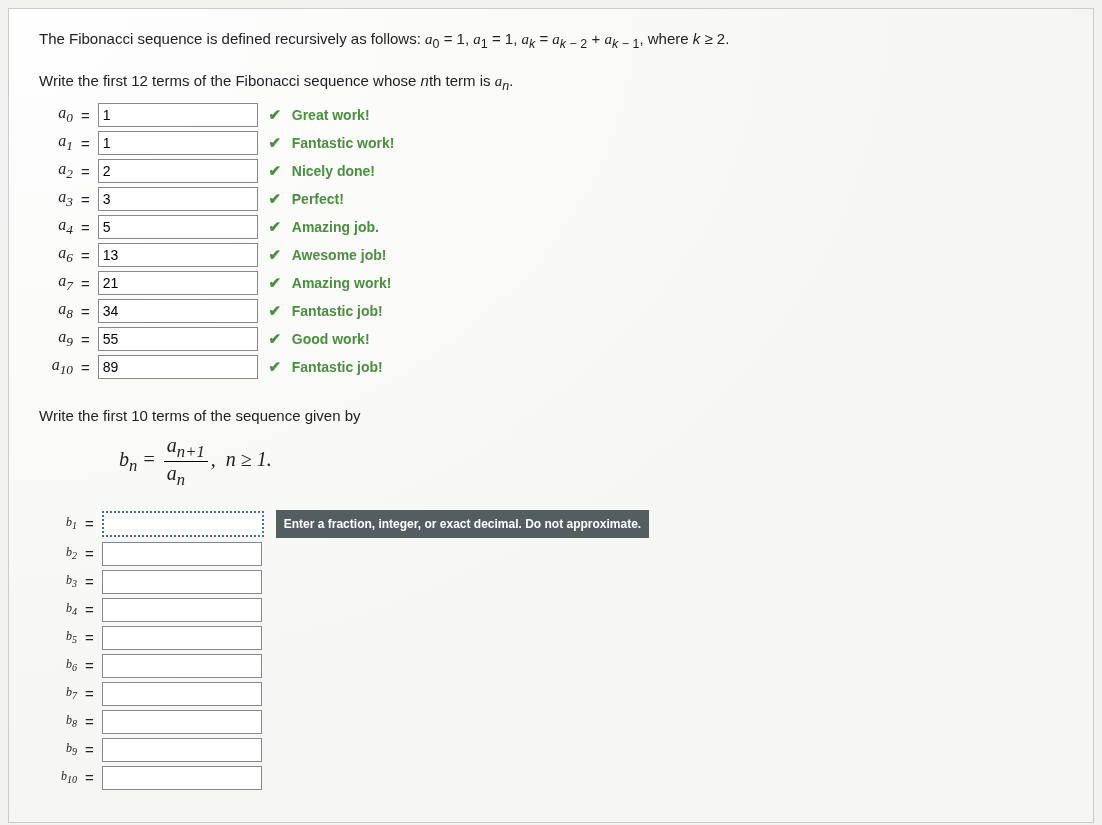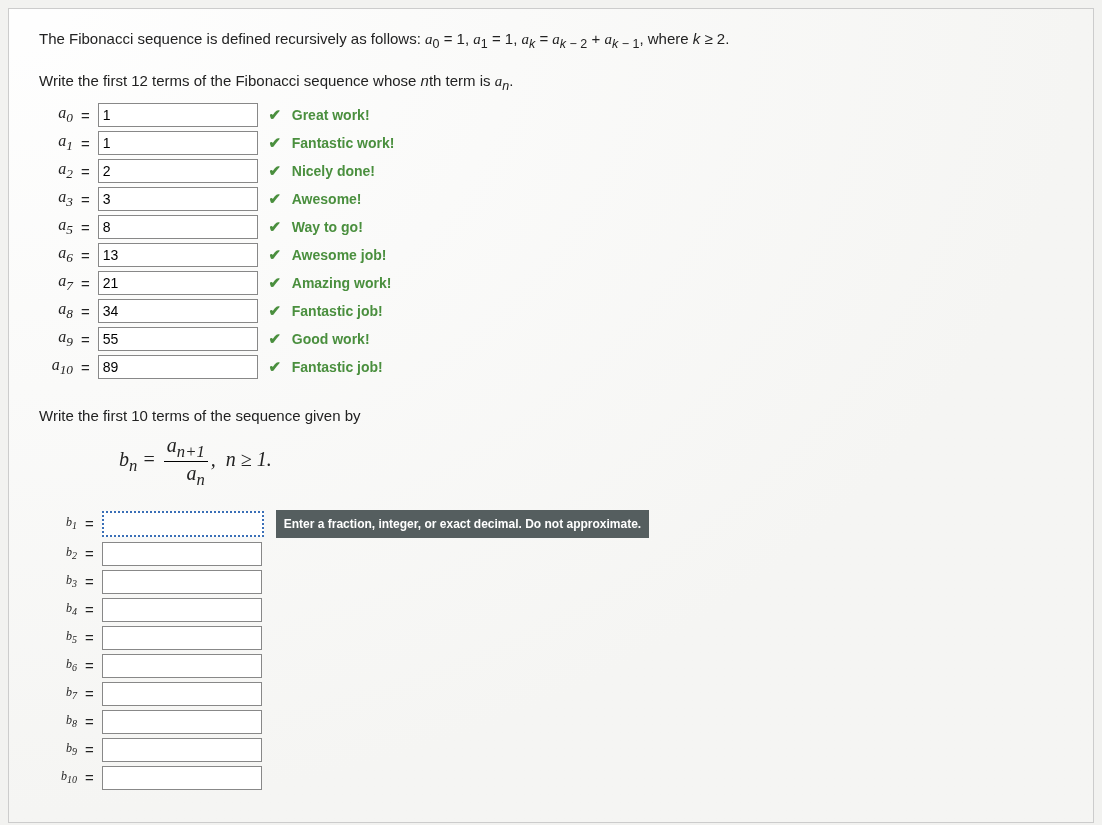--- a/index.html
+++ b/index.html
@@ -59,21 +59,21 @@
   .part2 { margin-top: 26px; }
   .formula {
     margin: 10px 0 18px 80px;
     font-family: 'Times New Roman', serif;
     font-style: italic;
     font-size: 20px;
   }
   .frac {
     display: inline-block;
     vertical-align: middle;
-    text-align: right;
+    text-align: left;
     margin: 0 3px;
   }
   .frac .num { display:block; border-bottom: 1px solid #000; padding: 0 3px; line-height: 1.1;}
   .frac .den { display:block; padding: 0 3px; line-height: 1.1;}
   
   .tooltip {
     position: relative;
     display: inline-block;
     background: #555e5f;
     color: #fff;
@@ -117,28 +117,28 @@
           <td class="eq">=</td>
           <td><input class="answer" value="2" style=""></td>
           <td><span class="check-icon">✔</span></td>
           <td class="feedback">Nicely done!</td>
         </tr>
         <tr>
           <td class="var-label"><i>a</i><sub>3</sub></td>
           <td class="eq">=</td>
           <td><input class="answer" value="3" style=""></td>
           <td><span class="check-icon">✔</span></td>
-          <td class="feedback">Awesome!</td>
-        </tr>
-        <tr>
-          <td class="var-label"><i>a</i><sub>5</sub></td>
-          <td class="eq">=</td>
-          <td><input class="answer" value="8" style=""></td>
-          <td><span class="check-icon">✔</span></td>
-          <td class="feedback">Way to go!</td>
+          <td class="feedback">Perfect!</td>
+        </tr>
+        <tr>
+          <td class="var-label"><i>a</i><sub>4</sub></td>
+          <td class="eq">=</td>
+          <td><input class="answer" value="5" style=""></td>
+          <td><span class="check-icon">✔</span></td>
+          <td class="feedback">Amazing job.</td>
         </tr>
         <tr>
           <td class="var-label"><i>a</i><sub>6</sub></td>
           <td class="eq">=</td>
           <td><input class="answer" value="13" style=""></td>
           <td><span class="check-icon">✔</span></td>
           <td class="feedback">Awesome job!</td>
         </tr>
         <tr>
           <td class="var-label"><i>a</i><sub>7</sub></td>

